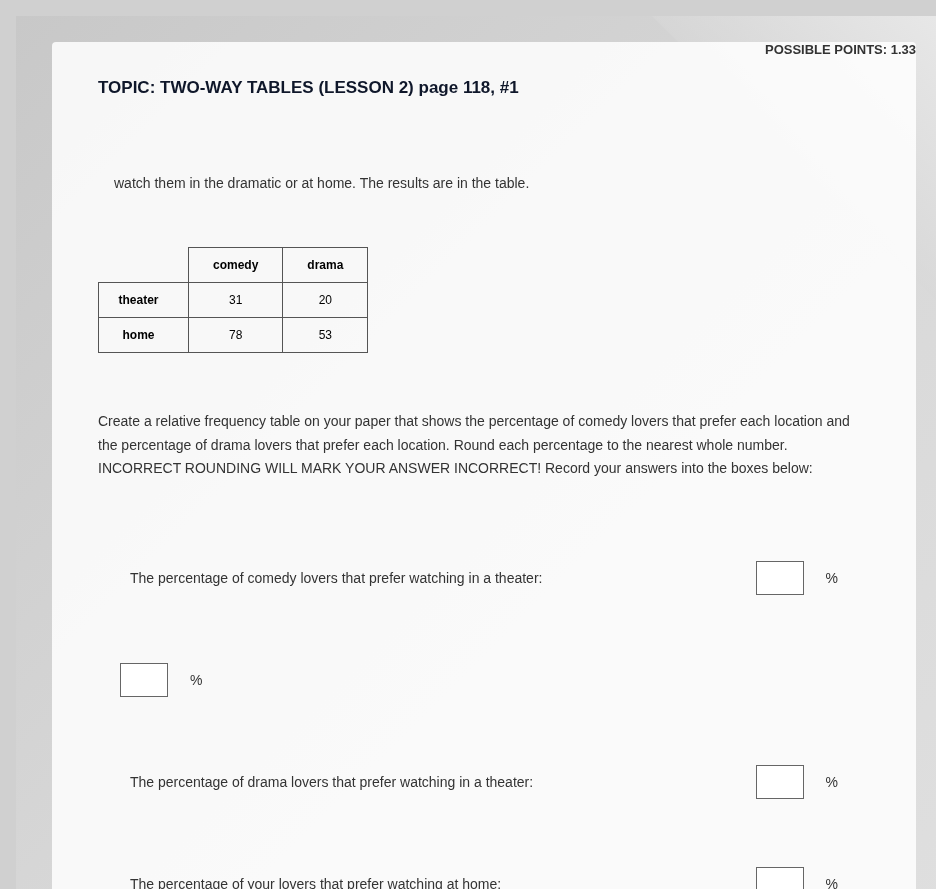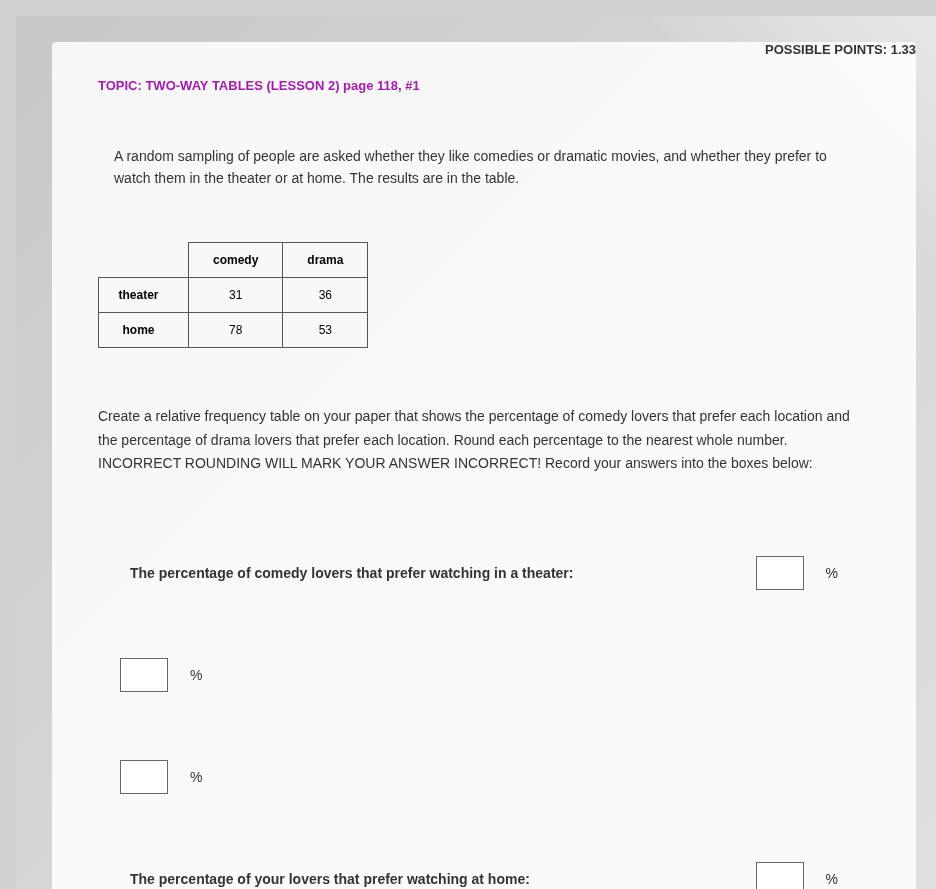--- a/index.html
+++ b/index.html
@@ -33,23 +33,23 @@
       position: absolute;
       top: 10px;
       right: 20px;
       font-size: 13px;
       font-weight: bold;
       color: #333;
       z-index: 3;
     }
 
     .topic-line {
-      font-size: 13px;
-      font-weight: bold;
-      color: #a21caf;
+      font-size: 17px;
+      font-weight: bold;
+      color: #0f172a;
       margin-bottom: 20px;
     }
 
     .problem-text {
       font-size: 14px;
       color: #333;
       line-height: 1.6;
       margin-bottom: 20px;
     }
 
@@ -95,21 +95,20 @@
     .question-row {
       display: flex;
       align-items: center;
       margin-bottom: 22px;
       font-size: 14px;
       color: #333;
     }
 
     .question-row label {
       flex: 1;
-      font-weight: bold;
     }
 
     .answer-input {
       width: 48px;
       height: 30px;
       border: 1px solid #666;
       background: white;
       margin: 0 6px;
       text-align: center;
       font-size: 14px;
@@ -172,38 +171,38 @@
 <div class="page-bg"></div>
 <div class="decorative-corner"></div>
 
 <div class="points-bar">POSSIBLE POINTS: 1.33</div>
 
 <div class="content-area">
 
   <div class="topic-line">TOPIC: TWO-WAY TABLES (LESSON 2) page 118, #1</div>
 
   <div class="problem-text">
-    <span>A random sampling of people are asked whether they like comedies or dramatic movies, and whether they prefer to</span><br>
-    <span>watch them in the theater or at home. The results are in the table.</span>
+    <br>
+    <span>watch them in the dramatic or at home. The results are in the table.</span>
   </div>
 
   <div class="table-container">
     <table>
       <thead>
         <tr>
           <td class="empty-cell"></td>
           <td class="col-header">comedy</td>
           <td class="col-header">drama</td>
         </tr>
       </thead>
       <tbody>
         <tr>
           <td class="row-label">theater</td>
           <td>31</td>
-          <td>36</td>
+          <td>20</td>
         </tr>
         <tr>
           <td class="row-label">home</td>
           <td>78</td>
           <td>53</td>
         </tr>
       </tbody>
     </table>
   </div>
 
@@ -213,20 +212,21 @@
       <div class="question-row">
         <label>The percentage of comedy lovers that prefer watching in a theater:</label>
         <input type="text" class="answer-input" style="">
         <span class="percent-sign">%</span>
       </div>
       <div class="question-row">
         <input type="text" class="answer-input" style="">
         <span class="percent-sign">%</span>
       </div>
       <div class="question-row">
+        <label>The percentage of drama lovers that prefer watching in a theater:</label>
         <input type="text" class="answer-input" style="">
         <span class="percent-sign">%</span>
       </div>
       <div class="question-row">
         <label>The percentage of your lovers that prefer watching at home:</label>
         <input type="text" class="answer-input" style="">
         <span class="percent-sign">%</span>
       </div>
     </div>
 

